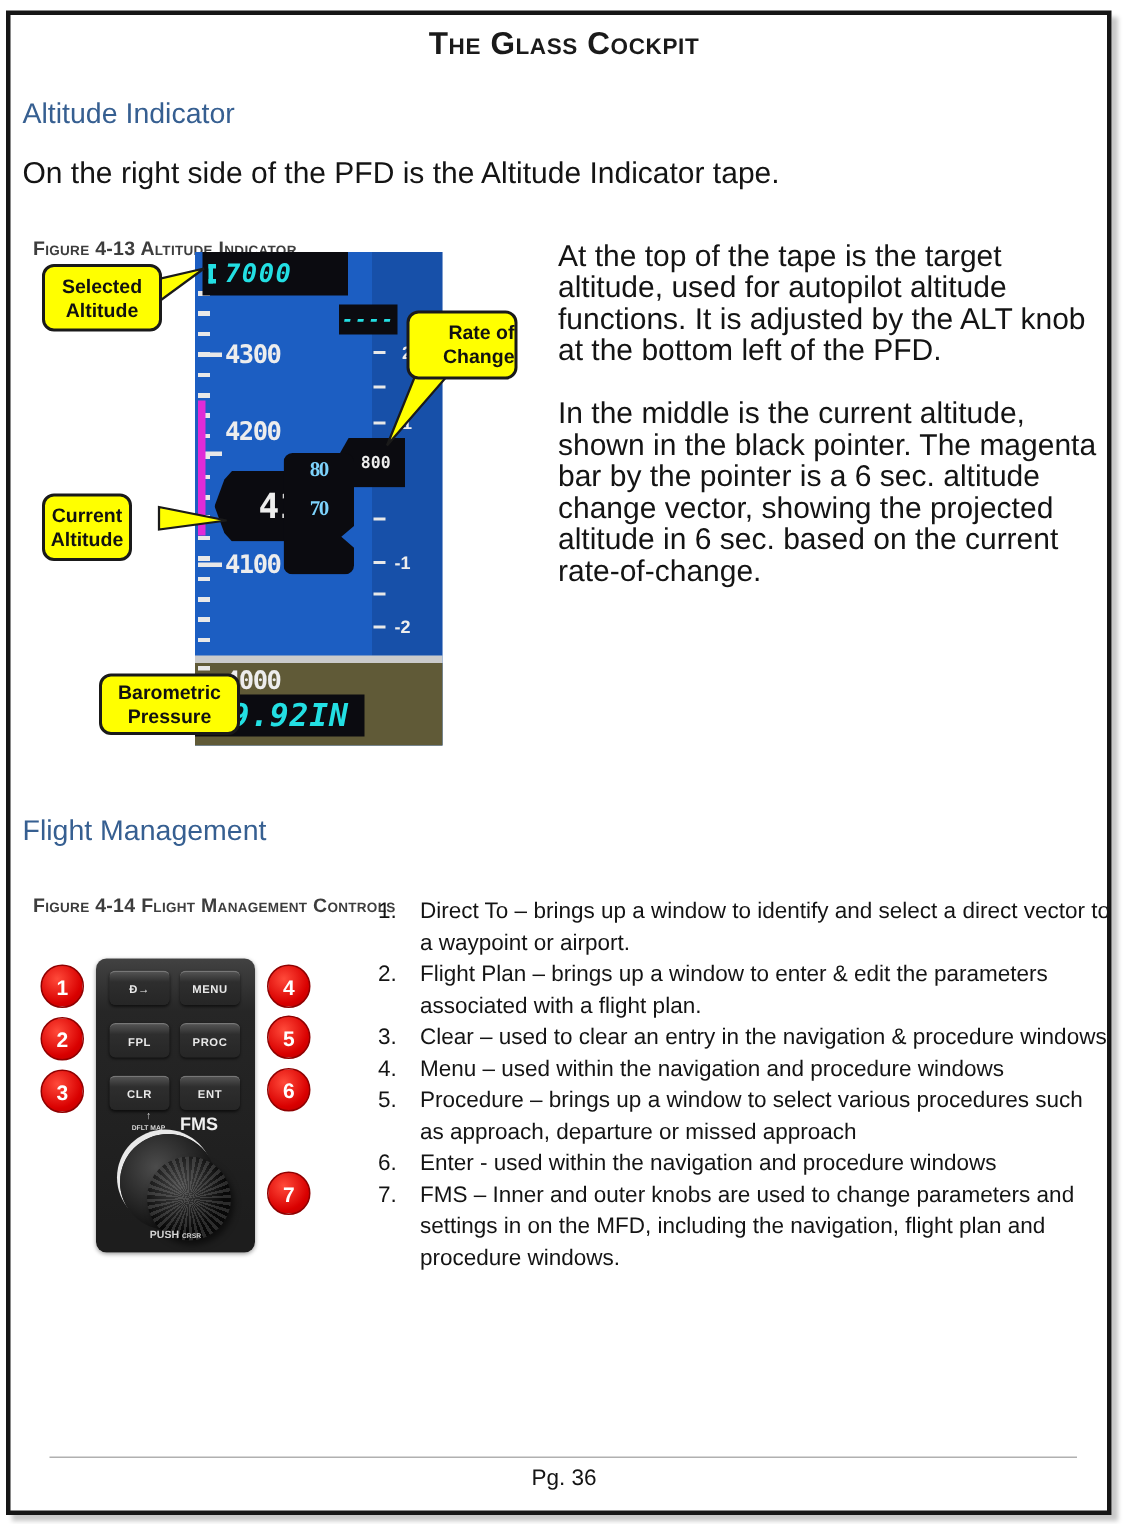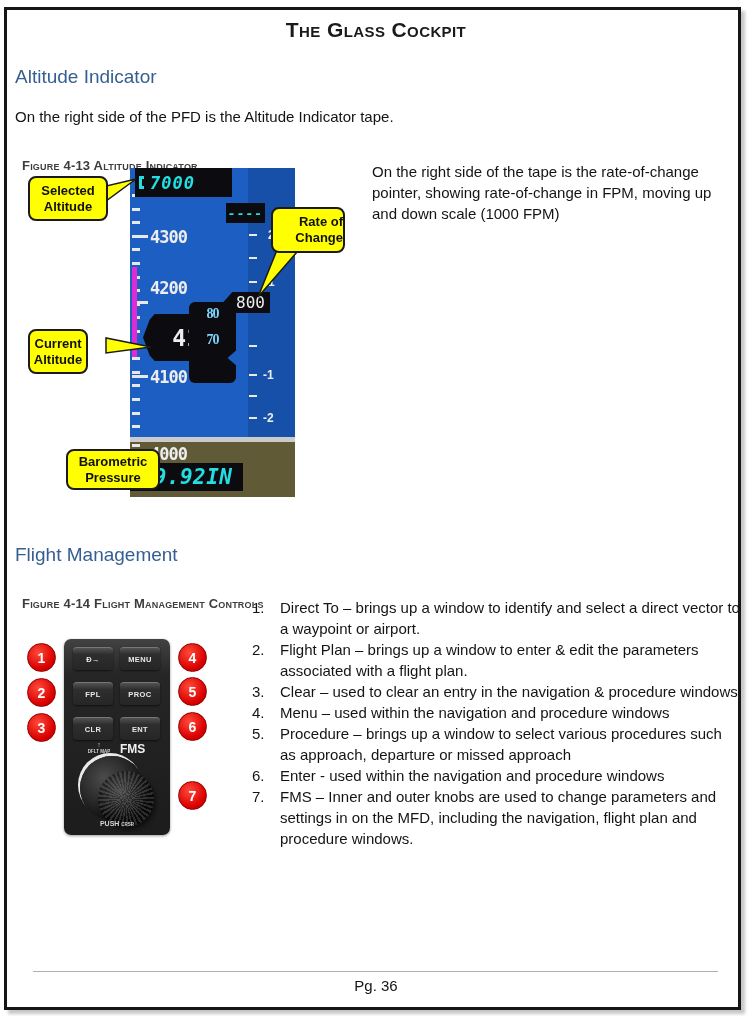--- a/index.html
+++ b/index.html
@@ -7,21 +7,21 @@
     width:752px;height:1016px;position:relative;background:#ffffff;
     font-family:"Liberation Sans",sans-serif;color:#141414;overflow:hidden;
   }
   .abs{position:absolute;}
   
   .page-border{left:4px;top:7px;width:731px;height:997px;border:3px solid #161616;
     box-shadow:4px 4px 3px rgba(0,0,0,0.22);background:#fff;}
   .doc-title{left:0;top:18px;width:752px;text-align:center;font-size:21px;font-weight:600;
     font-variant:small-caps;letter-spacing:.4px;color:#1a1a1a;}
   .section-heading{font-size:19px;color:#365F91;font-weight:400;}
-  .body-text{font-size:15px;line-height:21px;color:#141414;}
+  .body-text{font-size:20px;line-height:21px;color:#141414;}
   .fig-caption{font-variant:small-caps;font-size:13px;font-weight:600;color:#3d3d3d;letter-spacing:.2px;margin-top:12px;}
 
   
   .tape{left:130px;top:168px;width:165px;height:329px;z-index:1;}
   .tape .sky{position:absolute;inset:0;background:#1C5EC2;}
   .tape .rate-col{position:absolute;right:0;top:0;width:47px;height:269px;background:rgba(8,18,56,.18);}
   .tape .gray-band{position:absolute;left:0;right:0;top:269px;height:5px;background:#cbcbcb;}
   .tape .ground{position:absolute;left:0;right:0;top:274px;height:55px;background:#605A37;}
   .tape .minor-ticks{position:absolute;left:2px;top:26px;width:8px;height:242px;
     background:repeating-linear-gradient(to bottom,#e8e8e8 0 3px,transparent 3px 13.6px);}
@@ -32,24 +32,24 @@
   .tape .rate-label{position:absolute;font-size:12px;font-weight:700;color:#ededed;}
   .tape .rate-dash{position:absolute;left:119px;width:8px;height:2px;background:#e8e8e8;}
   .blackbox{background:#0b0b10;}
   .cyan-text{color:#23DFE3;font-family:"DejaVu Sans Mono",monospace;font-weight:700;font-style:italic;}
   .tape .sel-box{position:absolute;left:5px;top:0;width:97px;height:29px;display:flex;
     align-items:center;gap:6px;padding-left:4px;box-sizing:border-box;}
   .tape .bug{width:5px;height:13px;border:3px solid #23DFE3;border-right:none;box-sizing:border-box;}
   .tape .sel-val{font-size:17px;letter-spacing:1px;}
   .tape .dash-box{position:absolute;left:96px;top:35px;width:39px;height:20px;display:flex;
     align-items:center;justify-content:center;font-size:13px;letter-spacing:1px;}
-  .tape .rate-ptr{position:absolute;left:93px;top:124px;width:47px;height:21px;
+  .tape .rate-ptr{position:absolute;left:93px;top:124px;width:47px;height:33px;
     clip-path:polygon(0 50%,20% 0,100% 0,100% 100%,20% 100%);display:flex;align-items:center;
     justify-content:center;padding-left:8px;box-sizing:border-box;color:#ededed;
-    font-family:"DejaVu Sans Mono",monospace;font-weight:400;font-size:16px;}
+    font-family:"DejaVu Sans Mono",monospace;font-weight:700;font-size:11px;}
   .tape .trend-bar{position:absolute;left:2px;top:99px;width:5px;height:90px;background:#DF2BD7;}
   .tape .cur-box{position:absolute;left:13px;top:146px;width:73px;height:47px;border-radius:8px;
     clip-path:polygon(0 50%,9% 12%,16% 0,100% 0,100% 100%,16% 100%,9% 88%);
     display:flex;align-items:center;justify-content:flex-end;padding-right:16px;box-sizing:border-box;
     color:#ededed;font-family:"DejaVu Sans Mono",monospace;font-weight:700;font-size:23px;}
   .tape .drum{position:absolute;left:59px;top:134px;width:47px;height:81px;border-radius:6px;
     clip-path:polygon(0 0,100% 0,100% 60%,82% 69%,100% 78%,100% 100%,0 100%);}
   .tape .drum span{position:absolute;left:0;width:100%;text-align:center;color:#7dd3fc;
     font-family:Liberation Serif, serif;font-weight:700;font-size:14px;letter-spacing:-1px;}
   .tape .baro-box{position:absolute;left:0;top:295px;width:113px;height:28px;display:flex;
@@ -165,21 +165,22 @@
   <polygon points="106,338 106,353 151,347" fill="#FFFF00" stroke="#1a1a1a" stroke-width="1.5"></polygon>
   <polygon points="118,459 118,474 145,478" fill="#FFFF00" stroke="#1a1a1a" stroke-width="1.5"></polygon>
 </svg>
 
 <div class="abs callout" style="left:28px;top:176px;width:80px;height:45px;">Selected Altitude</div>
 <div class="abs callout" style="left:271px;top:207px;width:74px;height:46px;text-align:right;">Rate of Change</div>
 <div class="abs callout" style="left:28px;top:329px;width:60px;height:45px;">Current Altitude</div>
 <div class="abs callout" style="left:26px;top:449px;width:94px;height:41px;margin-left:40px;">Barometric Pressure</div>
 
 <div class="abs alt-paras body-text">
-  <p>On the right side of the tape is the rate-of-change pointer, showing rate-of-change in FPM, moving up and down scale (1000 FPM)</p>
+  <p>At the top of the tape is the target altitude, used for autopilot altitude functions. It is adjusted by the ALT knob at the bottom left of the PFD.</p>
+  <p>In the middle is the current altitude, shown in the black pointer. The magenta bar by the pointer is a 6 sec. altitude change vector, showing the projected altitude in 6 sec. based on the current rate-of-change.</p>
 </div>
 
 <div class="abs section-heading" style="left:15px;top:544px;">Flight Management</div>
 <div class="abs fig-caption" style="left:22px;top:584px;">Figure 4-14 Flight Management Controls</div>
 
 <div class="abs fms-panel">
   <div class="fms-btn" style="left:9px;top:8px;">Đ→</div>
   <div class="fms-btn" style="left:56px;top:8px;">MENU</div>
   <div class="fms-btn" style="left:9px;top:43px;">FPL</div>
   <div class="fms-btn" style="left:56px;top:43px;">PROC</div>

